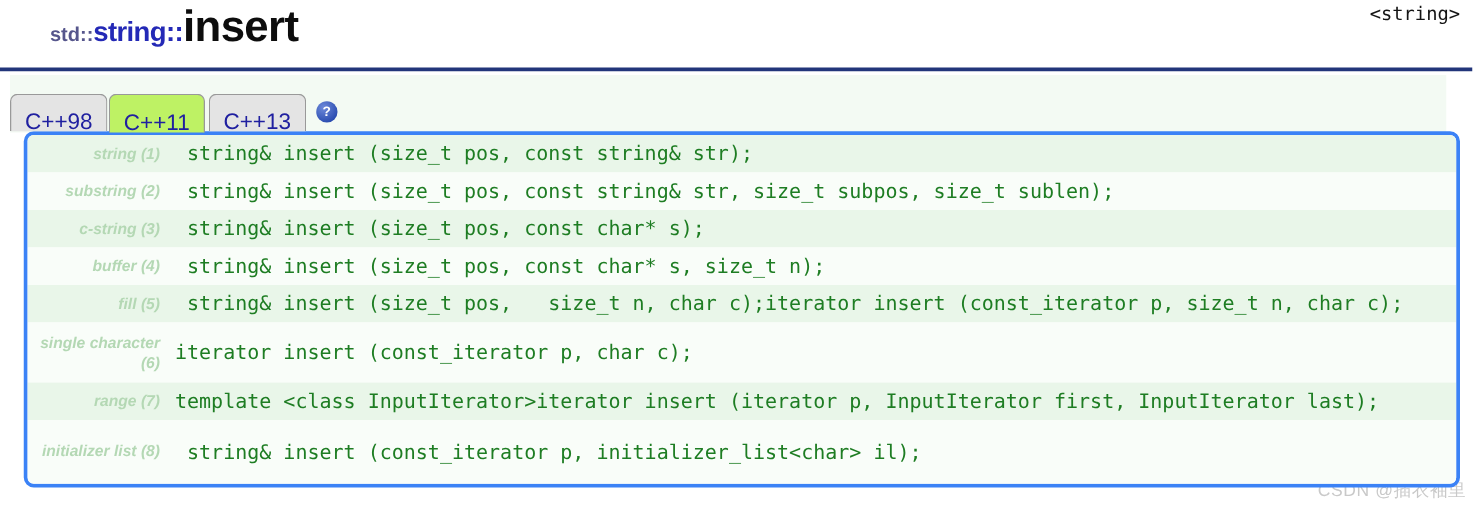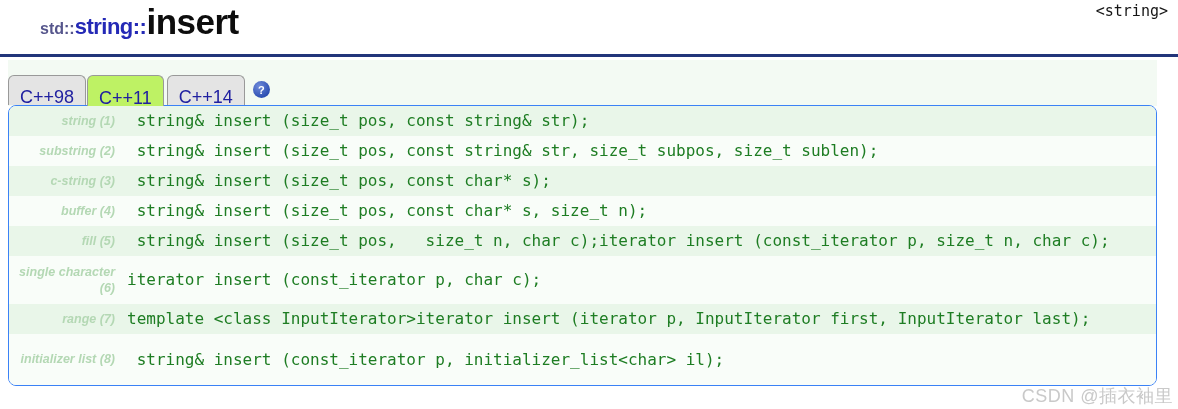--- a/index.html
+++ b/index.html
@@ -77,23 +77,23 @@
     border-radius: 50%;
     background: radial-gradient(circle at 35% 30%, #6e8ada, #2a4cb0 75%);
     color: #ffffff;
     font-size: 11px; font-weight: bold;
     display: flex; align-items: center; justify-content: center;
     cursor: pointer;
   }
 
   
   .decl-box {
-    position: absolute; left: 8px; top: 105px;
+    position: absolute; left: 19px; top: 105px;
     width: 1149px;
-    border: 1px solid #3b82f6;
+    border: 3px solid #3b82f6;
     border-radius: 8px;
     background: #ffffff;
     overflow: hidden;
     z-index: 2;
   }
   .decl-row {
     display: flex;
     align-items: center;
     min-height: 30px;
     background: #f9fdf9;
@@ -117,42 +117,42 @@
     font-size: 16px;
     color: #1e7d23;
     white-space: pre;
     overflow: hidden;
     line-height: 1.25;
   }
 
   
   .watermark {
     position: absolute; right: 5px; top: 384px;
-    font-size: 18px;
+    font-size: 14px;
     color: #c9c9c9;
     letter-spacing: 0.5px;
   }
 </style>
 </head>
 <body>
 
 <div class="title-wrap">
   <span class="title-std">std::</span>
     <span class="title-blue">string::</span>
     <span class="title-black">insert</span>
 </div>
 <a class="header-right" href="#">&lt;string&gt;</a>
 
 <div class="navy-rule"></div>
 
 <div class="tabstrip-bg"></div>
 <div class="tabstrip">
   <div class="tab">C++98</div>
   <div class="tab active">C++11</div>
-  <div class="tab gap">C++14</div>
+  <div class="tab gap">C++13</div>
   <div class="help-icon">?</div>
 </div>
 
 <div class="decl-box">
   <div class="decl-row">
     <div class="decl-label">string (1)</div>
     <div class="decl-code"> string&amp; insert (size_t pos, const string&amp; str);</div>
   </div>
   <div class="decl-row">
     <div class="decl-label">substring (2)</div>

